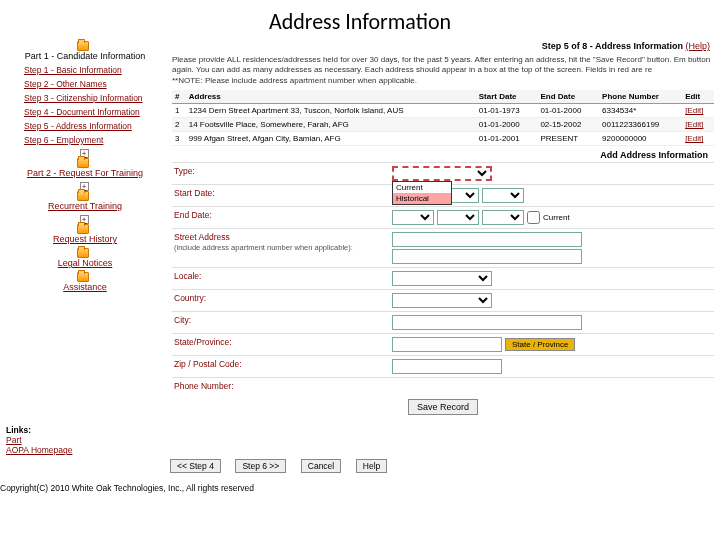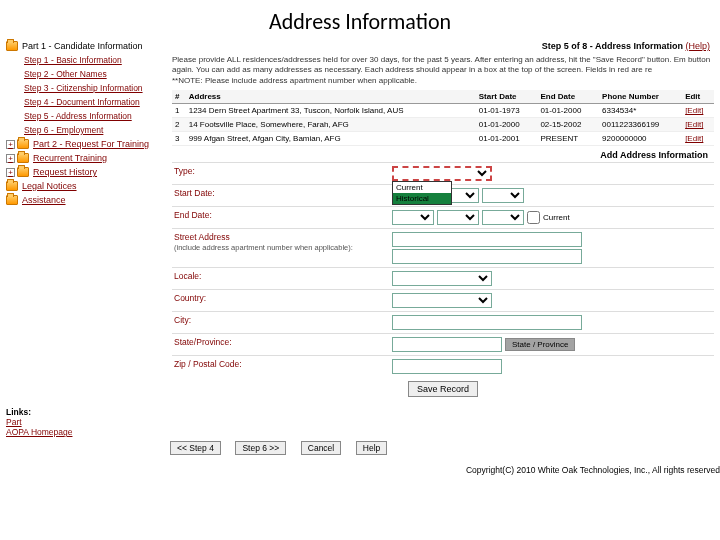--- a/index.html
+++ b/index.html
@@ -1,20 +1,20 @@
 <!DOCTYPE html>
 <html><head>
 <meta charset="utf-8">
 <style>
 * { box-sizing: border-box; margin: 0; padding: 0; }
 body { font-family: Arial, sans-serif; font-size: 9px; background: #fff; width: 720px; height: 540px; overflow: hidden; }
 .page-title { font-size: 22px; font-weight: 400; text-align: center; padding: 8px 0 4px; font-family: Calibri, Arial, sans-serif; }
 .main-wrap { display: flex; padding: 0 6px; }
 .sidebar { width: 158px; flex-shrink: 0; }
-.nav-part { display: flex; align-items: center; padding: 2px 0; font-size: 9px; }
+.nav-part { display: flex; align-items: center; padding: 2px 0; font-size: 9px; flex-direction: column; }
 .folder-icon { width: 12px; height: 10px; background: linear-gradient(#fc6, #f90); border: 1px solid #c70; border-radius: 1px; margin-right: 4px; flex-shrink: 0; position: relative; }
 .folder-icon::before { content: ''; position: absolute; top: -3px; left: 0; width: 5px; height: 3px; background: #fc6; border: 1px solid #c70; border-bottom: none; border-radius: 1px 1px 0 0; }
 .nav-part.linked { color: #800000; text-decoration: underline; cursor: pointer; }
 .nav-step { padding: 2px 0 2px 18px; font-size: 8.5px; color: #800000; text-decoration: underline; cursor: pointer; }
 .content { flex: 1; padding-left: 8px; min-width: 0; }
 .step-header { text-align: right; font-size: 9px; font-weight: bold; padding: 2px 4px; }
 .help-link { color: #800000; text-decoration: underline; font-weight: normal; cursor: pointer; }
 .instructions { font-size: 8px; color: #333; padding: 2px 0 4px; line-height: 1.3; }
 .addr-table { width: 100%; border-collapse: collapse; font-size: 8px; }
 .addr-table th { text-align: left; font-weight: bold; border-bottom: 1px solid #999; padding: 2px 3px; background: #f5f5f5; }
@@ -26,30 +26,30 @@
 .form-label { width: 220px; font-size: 8.5px; color: #800000; padding-left: 2px; }
 .form-label .sub { color: #555; font-size: 7.5px; }
 .form-control-area { flex: 1; display: flex; gap: 3px; align-items: center; position: relative; }
 select, input[type=text] { font-size: 8px; border: 1px solid #7a9; background: #fff; height: 15px; padding: 0 2px; }
 .sel-sm { width: 42px; }
 .sel-md { width: 100px; }
 .inp-md { width: 190px; }
 .chk-label { font-size: 8px; }
 .dropdown-open { position: absolute; top: 15px; left: 0; width: 60px; background: #fff; border: 1px solid #333; font-size: 8px; z-index: 10; }
 .dropdown-open div { padding: 1px 3px; }
-.dropdown-open .hover { background: #15803d; }
-.state-btn { font-size: 8px; padding: 1px 6px; border: 1px solid #888; background: #a3a3a3; cursor: pointer; }
+.dropdown-open .hover { background: #fca5a5; }
+.state-btn { font-size: 8px; padding: 1px 6px; border: 1px solid #888; background: #eab308; cursor: pointer; }
 .btn-row { padding: 4px 0; text-align: center; }
 .save-btn { font-size: 9px; padding: 2px 8px; border: 1px solid #888; background: #eee; cursor: pointer; }
 .links-section { padding: 6px 0 0 6px; font-size: 8.5px; }
 .links-section .hdr { color: #000; font-weight: bold; }
 .links-section a { color: #800000; text-decoration: underline; display: block; cursor: pointer; }
 .bottom-nav { padding: 4px 0 0 170px; }
 .nav-btn { font-size: 8.5px; padding: 1px 6px; border: 1px solid #888; background: #eee; cursor: pointer; margin-right: 12px; }
-.copyright { text-align: right; font-size: 8.5px; padding: 10px 0 0; }
+.copyright { text-align: left; font-size: 8.5px; padding: 10px 0 0; }
 .plus-box { display: inline-block; width: 9px; height: 9px; border: 1px solid #888; font-size: 8px; line-height: 7px; text-align: center; margin-right: 2px; background: #fff; }
 </style>
 </head>
 <body>
 
 <div class="page-title">Address Information</div>
 
 <div class="main-wrap">
   <div class="sidebar">
     <div class="nav-part">
@@ -200,20 +200,24 @@
         <input type="text" style="width: 110px;">
         <button class="state-btn">State / Province</button>
       </div>
     </div>
     <div class="form-row">
       <div class="form-label">Zip / Postal Code:</div>
       <div class="form-control-area">
           <input type="text" style="width: 110px;">
         </div>
     </div>
+    <div class="form-row">
+      <div class="form-label">Phone Number:</div>
+      <div class="form-control-area"></div>
+    </div>
     <div class="btn-row">
       <button class="save-btn">Save Record</button>
     </div>
   </div>
 </div>
 
 <div class="links-section">
   <div class="hdr">Links:</div>
   <a>Part</a>
   <a>AOPA Homepage</a>

